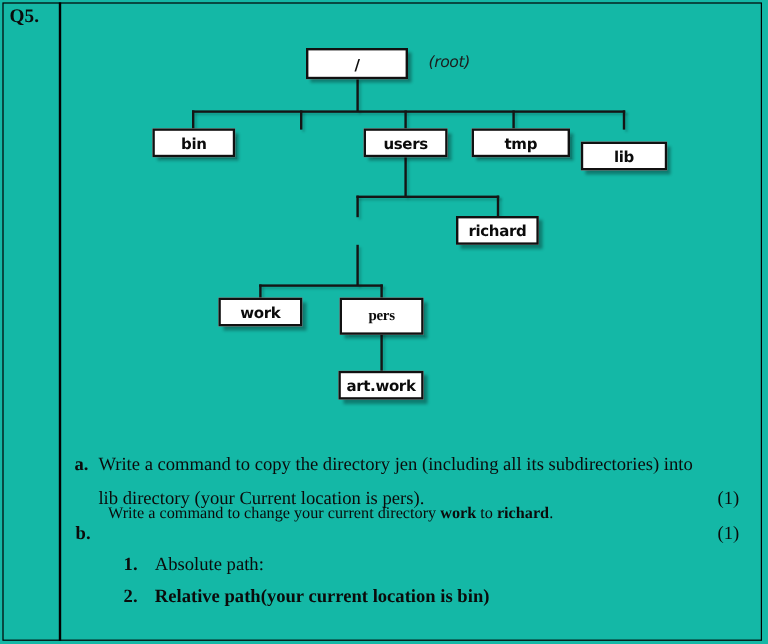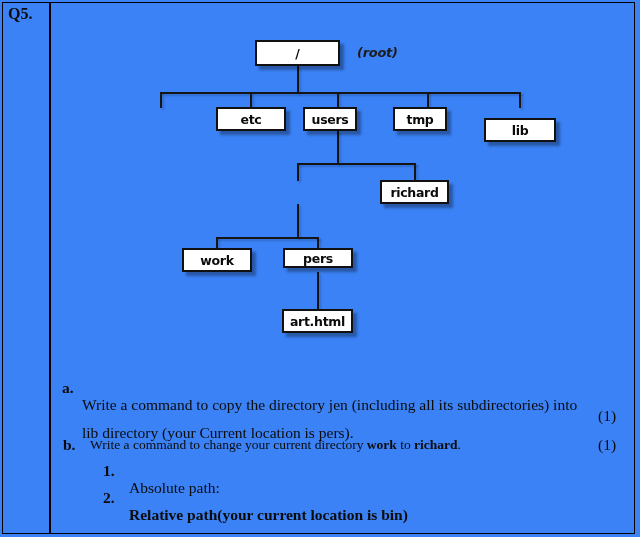--- a/index.html
+++ b/index.html
@@ -1,41 +1,41 @@
 <!DOCTYPE html>
 <html><head>
 <meta charset="utf-8">
 <style>
   html,body{margin:0;padding:0;background:#ffffff;}
   .page{
-    position:relative;width:640px;height:537px;background:#3b82f6;
+    position:relative;width:640px;height:537px;background:#14b8a6;
     font-family:"Liberation Serif",serif;color:#0b0b0b;overflow:hidden;
   }
   .frame{position:absolute;left:2px;top:2px;width:631px;height:530px;border:1.6px solid #000;}
   .vdivider{position:absolute;left:49px;top:2px;width:1.6px;height:532px;background:#000;}
   .q-num{position:absolute;left:8px;top:5px;font-weight:bold;font-size:16px;}
   .title{position:absolute;left:56px;top:5px;font-size:15.5px;}
 
   
   .fig{position:absolute;left:0;top:0;width:640px;height:360px;}
   .node{
     position:absolute;box-sizing:border-box;border:2px solid #111;background:#fff;
     display:flex;align-items:center;justify-content:center;
     font-family:"DejaVu Sans",sans-serif;font-weight:bold;font-size:12.5px;
     letter-spacing:-0.3px;box-shadow:3.5px 3.5px 2.5px rgba(0,0,0,0.33);z-index:2;
   }
   .tln{position:absolute;background:#151515;box-shadow:2px 2px 2px rgba(0,0,0,0.18);z-index:1;}
   .root-note{
     position:absolute;left:357px;top:45px;font-family:"DejaVu Sans",sans-serif;
-    font-weight:bold;font-style:italic;font-size:13px;letter-spacing:-0.3px;color:#1c1c1c;
+    font-weight:normal;font-style:italic;font-size:13px;letter-spacing:-0.3px;color:#1c1c1c;
   }
 
   
   .bullet{position:absolute;font-weight:bold;font-size:15.5px;}
-  .ptext{position:absolute;font-size:15.5px;white-space:nowrap;margin-top:17px;}
+  .ptext{position:absolute;font-size:15.5px;white-space:nowrap;}
   .small{font-size:13.5px;}
   .marks{position:absolute;left:598px;font-size:15.5px;}
   .b-bold{font-weight:bold;}
 </style>
 </head>
 <body>
 
 <div class="page">
   <div class="frame"></div>
   <div class="vdivider"></div>
@@ -57,31 +57,31 @@
     <div class="tln" style="left:414px;top:163px;width:2px;height:18px;"></div>
     <div class="tln" style="left:297px;top:204px;width:2px;height:34px;"></div>
     <div class="tln" style="left:216px;top:237px;width:103px;height:2px;"></div>
     <div class="tln" style="left:216px;top:237px;width:2px;height:12px;"></div>
     <div class="tln" style="left:317px;top:237px;width:2px;height:12px;"></div>
     <div class="tln" style="left:317px;top:272px;width:2px;height:38px;"></div>
 
     <div class="node" style="left:255px;top:40px;width:85px;height:26px;">/</div>
     <div class="root-note">(root)</div>
 
-    <div class="node" style="left:216px;top:107px;width:70px;height:24px;">etc</div>
-    <div class="node" style="left:303px;top:107px;width:54px;height:24px;">users</div>
-    <div class="node" style="left:393px;top:107px;width:54px;height:24px;">tmp</div>
+    <div class="node" style="left:127px;top:107px;width:69px;height:24px;">bin</div>
+    <div class="node" style="left:303px;top:107px;width:70px;height:24px;">users</div>
+    <div class="node" style="left:393px;top:107px;width:82px;height:24px;">tmp</div>
     <div class="node" style="left:484px;top:118px;width:72px;height:24px;">lib</div>
 
     <div class="node" style="left:380px;top:180px;width:69px;height:24px;">richard</div>
 
     <div class="node" style="left:182px;top:248px;width:70px;height:24px;">work</div>
-    <div class="node" style="left:283px;top:248px;width:70px;height:20px;">pers</div>
+    <div class="node" style="left:283px;top:248px;width:70px;height:31px;font-family:Liberation Serif, serif;">pers</div>
 
-    <div class="node" style="left:282px;top:309px;width:71px;height:24px;">art.html</div>
+    <div class="node" style="left:282px;top:309px;width:71px;height:24px;">art.work</div>
   </div>
 
   <div class="bullet" style="left:62px;top:379px;">a.</div>
   <div class="ptext" style="left:82px;top:379px;">Write a command to copy the directory jen (including all its subdirectories) into</div>
   <div class="ptext" style="left:82px;top:407px;">lib directory (your Current location is pers).</div>
   <div class="marks" style="top:407px;">(1)</div>
 
   <div class="bullet" style="left:63px;top:436px;">b.</div>
   <div class="ptext small" style="left:90px;top:420px;"><span>Write a command to change your current directory </span><span class="b-bold">work</span><span> to </span><span class="b-bold">richard</span><span>.</span></div>
   <div class="marks" style="top:436px;">(1)</div>

